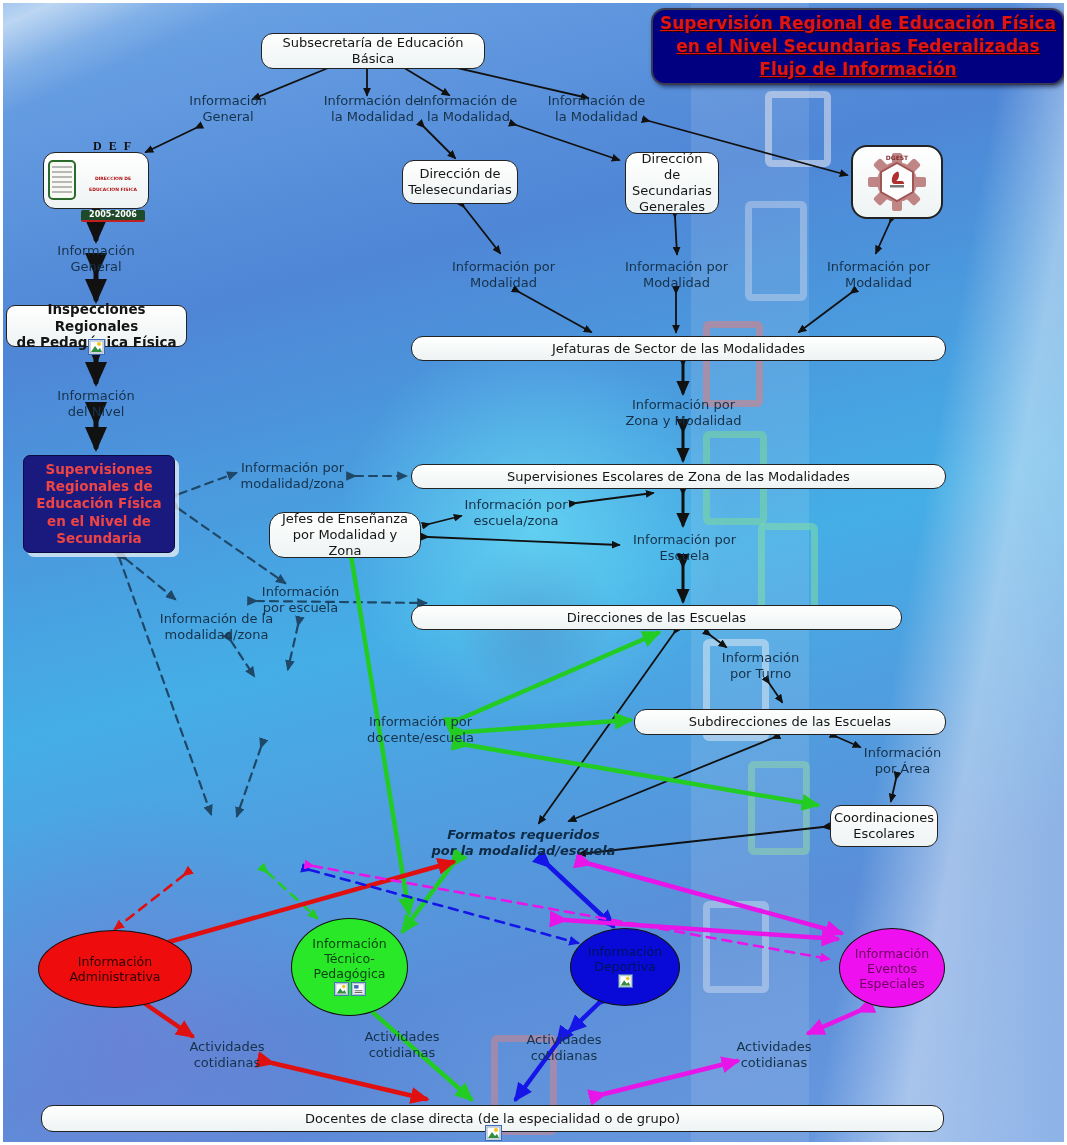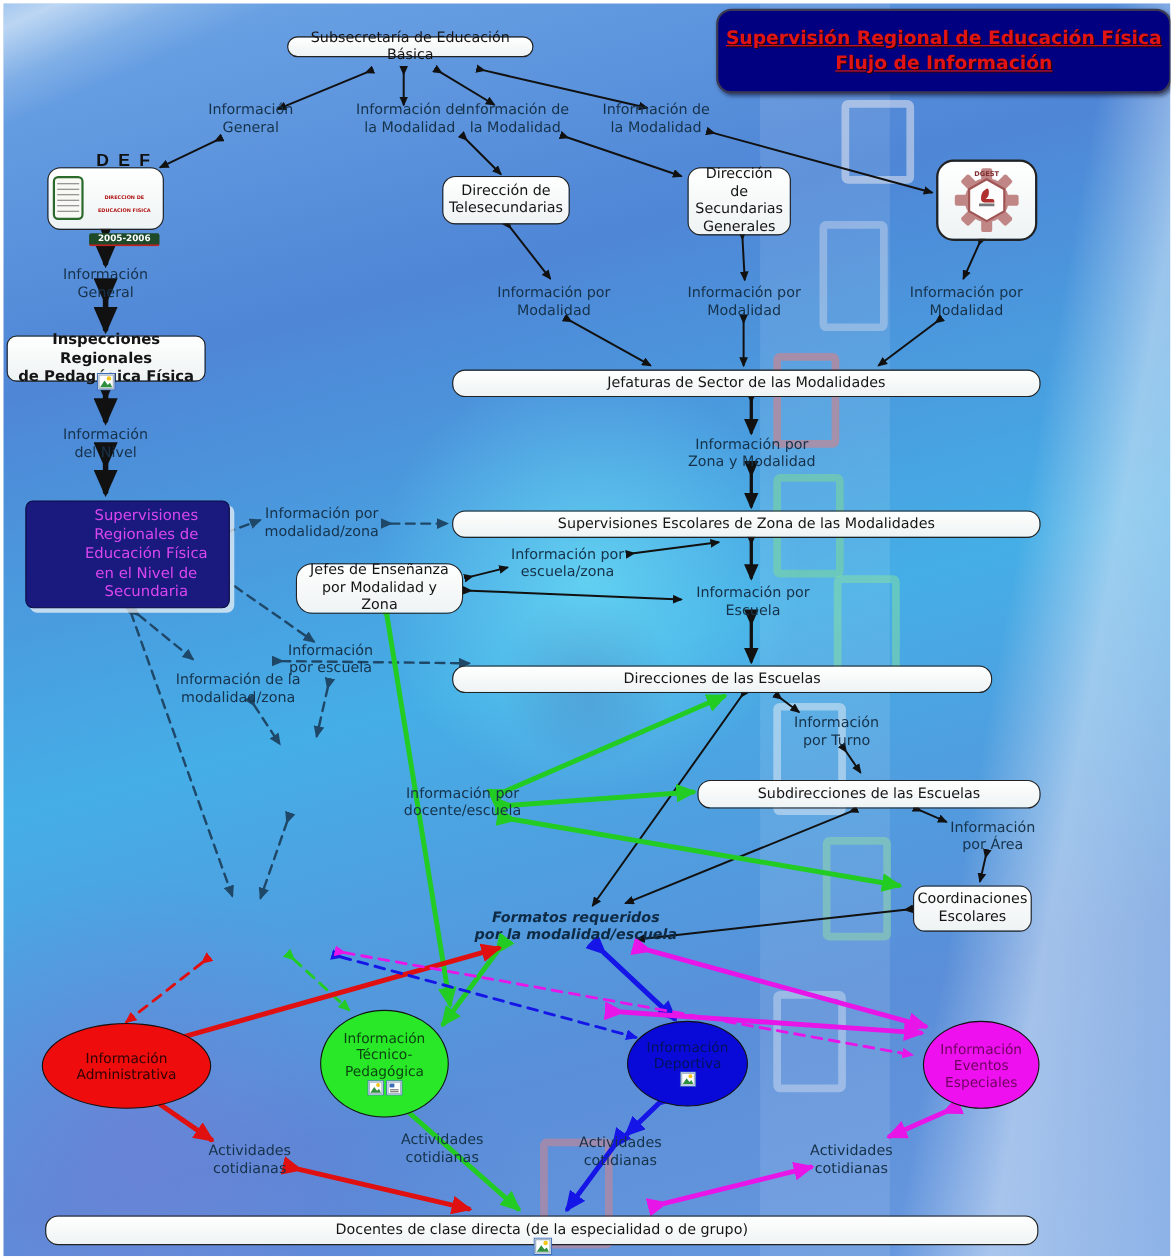--- a/index.html
+++ b/index.html
@@ -22,21 +22,21 @@
         font-size:13px;color:#151515;line-height:1.22;white-space:pre-line;box-sizing:border-box;padding:2px 6px;}
   .lbl{position:absolute;z-index:3;text-align:center;font-size:13px;color:#16324a;line-height:1.22;white-space:pre-line;}
   .lbl.fmt{font-weight:bold;font-style:italic;color:#0e2a44;}
   .titlebox{position:absolute;left:648px;top:5px;width:410px;height:73px;z-index:4;background:#000080;
             border:2px solid #3a3a52;border-radius:14px;box-shadow:2px 2px 4px rgba(0,0,30,.55);
             display:flex;flex-direction:column;align-items:center;justify-content:center;}
   .titlebox div{color:#e01414;font-weight:bold;font-size:17px;line-height:1.35;text-shadow:1px 1px 0 #300000;text-decoration:underline;}
   .navybox{position:absolute;left:20px;top:452px;width:150px;height:96px;z-index:3;background:#1a1a7e;
            border:1.5px solid #0a0a40;border-radius:7px;box-shadow:4px 4px 0 rgba(235,240,245,.75);
            display:flex;align-items:center;justify-content:center;text-align:center;
-           color:#d946ef;font-weight:normal;font-size:13.5px;line-height:1.28;white-space:pre-line;padding-left:34px;}
+           color:#ef4444;font-weight:bold;font-size:13.5px;line-height:1.28;white-space:pre-line;}
   .oval{position:absolute;z-index:3;border:1.6px solid #111;border-radius:50%;display:flex;flex-direction:column;
         align-items:center;justify-content:center;text-align:center;font-size:12.5px;font-weight:normal;
         line-height:1.2;white-space:pre-line;}
   .icons-row{display:flex;gap:2px;margin-top:1px;}
   .imgicon{display:inline-block;}
   svg.arrows{position:absolute;left:0;top:0;z-index:2;}
   .bold{font-weight:bold;}
 </style>
 </head>
 <body>
@@ -167,40 +167,41 @@
       <line x1="856" y1="1008" x2="806" y2="1030" marker-start="url(#mM)" marker-end="url(#mM)"></line>
       <line x1="601" y1="1091" x2="734" y2="1058" marker-start="url(#mM)" marker-end="url(#mM)"></line>
     </g>
     <g stroke="#e815e8" stroke-width="2.6" stroke-dasharray="9 7" stroke-linecap="round">
       <line x1="310" y1="863" x2="826" y2="956" marker-start="url(#mM)" marker-end="url(#mM)"></line>
     </g>
   </svg>
 
   <div class="titlebox">
     <div>Supervisión Regional de Educación Física</div>
+    <div>en el Nivel Secundarias Federalizadas</div>
     <div>Flujo de Información</div>
   </div>
 
-  <div class="node" style="left:258px;top:30px;width:224px;height:19px;border-radius:10px;">Subsecretaría de Educación Básica</div>
+  <div class="node" style="left:258px;top:30px;width:224px;height:36px;">Subsecretaría de Educación Básica</div>
 
   <div class="node" style="left:40px;top:149px;width:106px;height:57px;padding:3px;">
     <div style="display:flex;align-items:center;gap:4px;width:100%;height:100%;">
       <svg width="30" height="44" viewBox="0 0 30 44">
         <rect x="2" y="2" width="26" height="38" rx="4" fill="#f8f8f4" stroke="#2a6a2a" stroke-width="2"></rect>
         <g stroke="#777" stroke-width="1">
             <line x1="5" y1="8" x2="25" y2="8"></line>
             <line x1="5" y1="13" x2="25" y2="13"></line>
             <line x1="5" y1="18" x2="25" y2="18"></line>
             <line x1="5" y1="23" x2="25" y2="23"></line>
             <line x1="5" y1="28" x2="25" y2="28"></line>
             <line x1="5" y1="33" x2="25" y2="33"></line>
           </g>
       </svg>
       <div style="flex:1;text-align:center;">
-        <div style="font-family:Liberation Sans, sans-serif;font-weight:bold;font-size:16px;letter-spacing:2px;color:#111;">D E F</div>
+        <div style="font-family:Liberation Serif, serif;font-weight:bold;font-size:12px;letter-spacing:2px;color:#111;">D E F</div>
         <div style="font-size:4.5px;font-weight:bold;color:#b01010;line-height:1.3;">
           <span>DIRECCION DE</span><br>
           <span>EDUCACION FISICA</span>
         </div>
         <div style="background:#1e4a2a;color:#fff;font-size:8px;font-weight:bold;border-bottom:2px solid #c02020;border-radius:2px;margin-top:1px;">2005-2006</div>
       </div>
     </div>
   </div>
 
   <div class="node" style="left:399px;top:157px;width:116px;height:44px;">Dirección de

